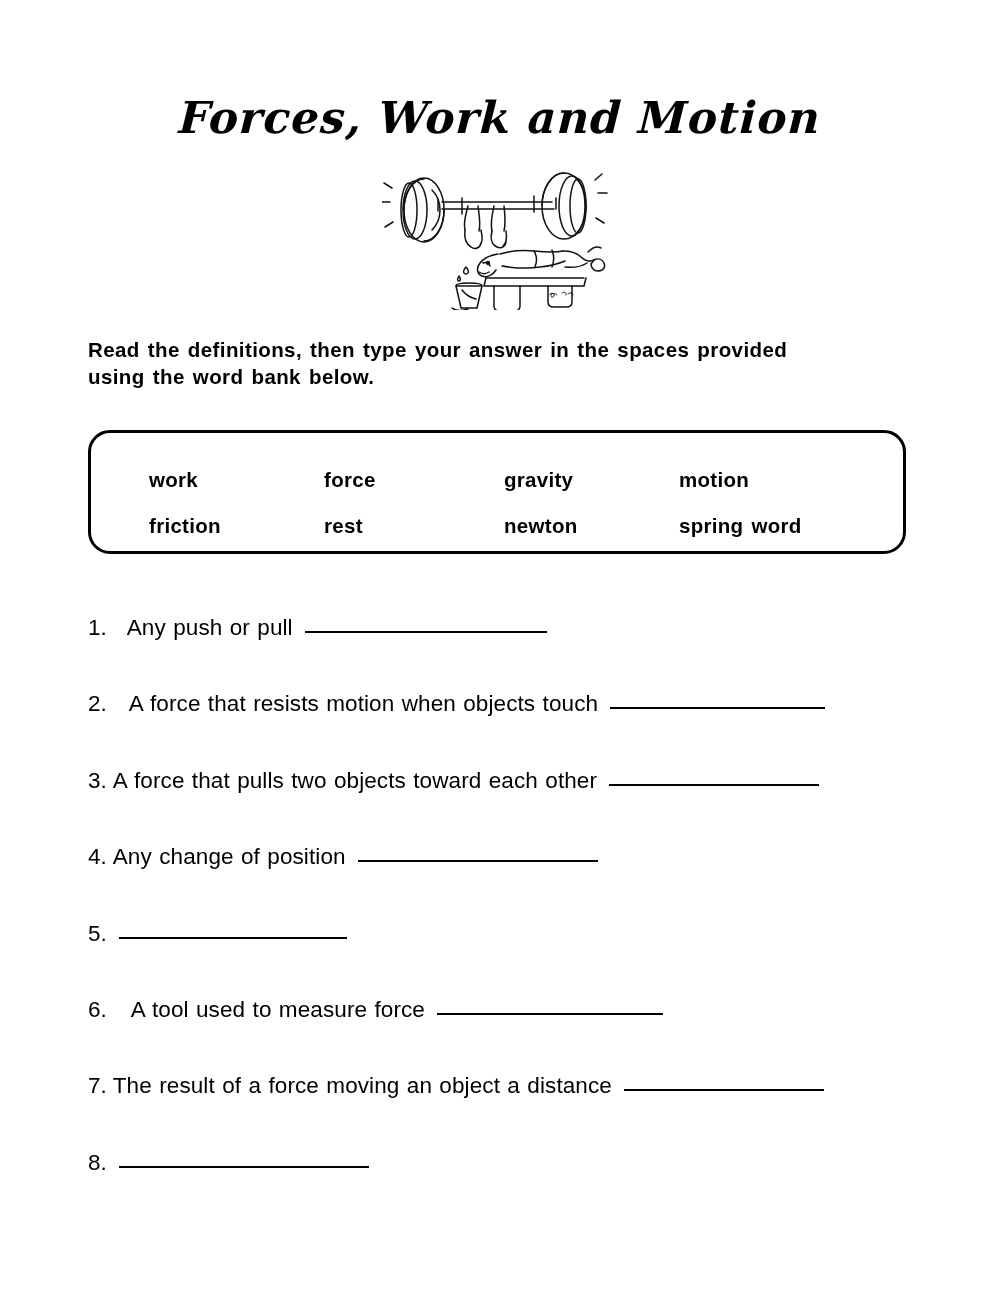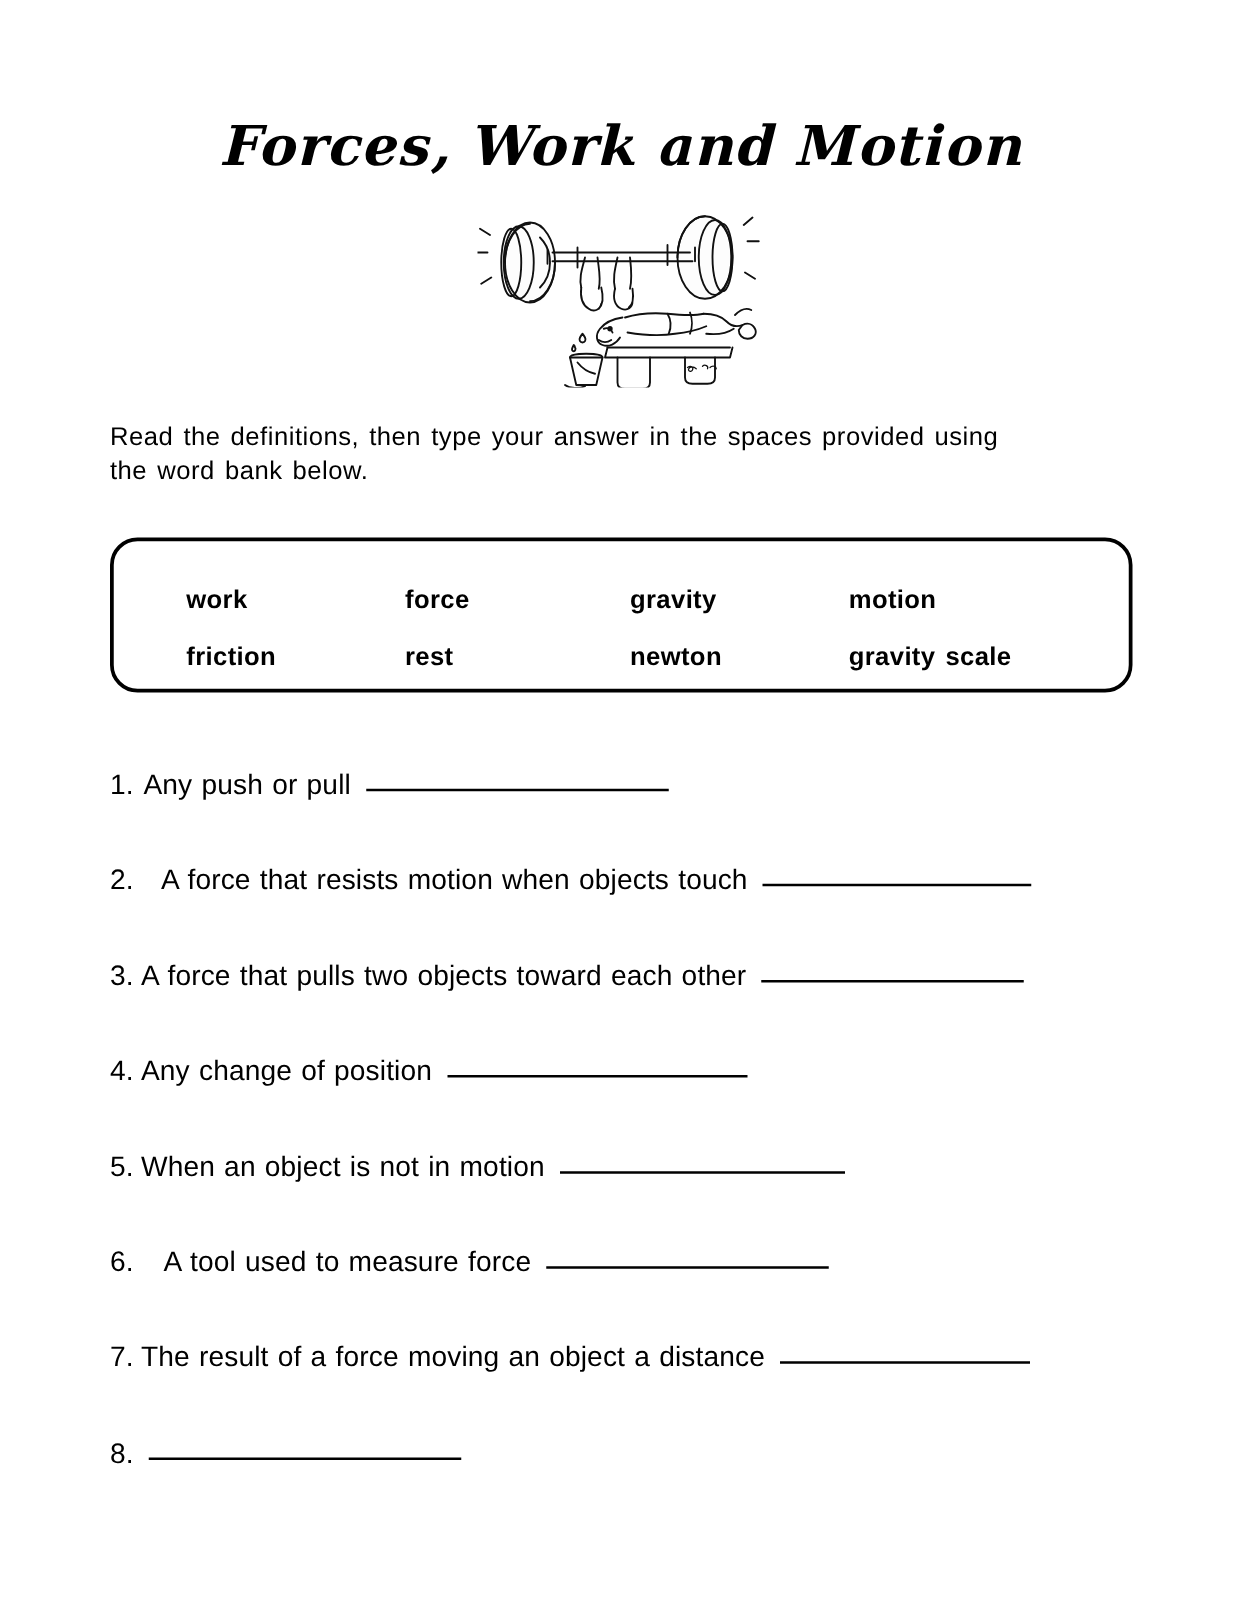--- a/index.html
+++ b/index.html
@@ -48,21 +48,21 @@
   }
   .illustration svg { display: block; }
 
   
   .instructions {
     position: absolute;
     left: 88px;
     top: 336px;
     width: 740px;
     font-size: 20.5px;
-    font-weight: normal;
+    font-weight: bold;
     line-height: 1.32;
     letter-spacing: 0.4px;
     word-spacing: 2px;
   }
 
   
   .wordbank {
     position: absolute;
     left: 88px;
     top: 430px;
@@ -202,29 +202,29 @@
 
   <div class="wordbank">
     <div class="wordbank-grid">
       <span>work</span>
       <span>force</span>
       <span>gravity</span>
       <span>motion</span>
       <span>friction</span>
       <span>rest</span>
       <span>newton</span>
-      <span>gravity scale</span>
+      <span>spring word</span>
     </div>
   </div>
 
   <div class="questions">
 
     <div class="q q1">
       <span class="qnum">1.</span>
-      <span class="qtext" style="margin-left:8px">Any push or pull</span>
+      <span class="qtext" style="margin-left:20px">Any push or pull</span>
       <span class="blank" style="width:242px"></span>
     </div>
 
     <div class="q q2">
       <span class="qnum">2.</span>
       <span class="qtext" style="margin-left:22px">A force that resists motion when objects touch</span>
       <span class="blank" style="width:215px"></span>
     </div>
 
     <div class="q q3">
@@ -234,21 +234,20 @@
     </div>
 
     <div class="q q4">
       <span class="qnum">4.</span>
       <span class="qtext" style="margin-left:6px">Any change of position</span>
       <span class="blank" style="width:240px"></span>
     </div>
 
     <div class="q q5">
       <span class="qnum">5.</span>
-      <span class="qtext" style="margin-left:6px">When an object is not in motion</span>
       <span class="blank" style="width:228px"></span>
     </div>
 
     <div class="q q6">
       <span class="qnum">6.</span>
       <span class="qtext" style="margin-left:24px">A tool used to measure force</span>
       <span class="blank" style="width:226px"></span>
     </div>
 
     <div class="q q7">

